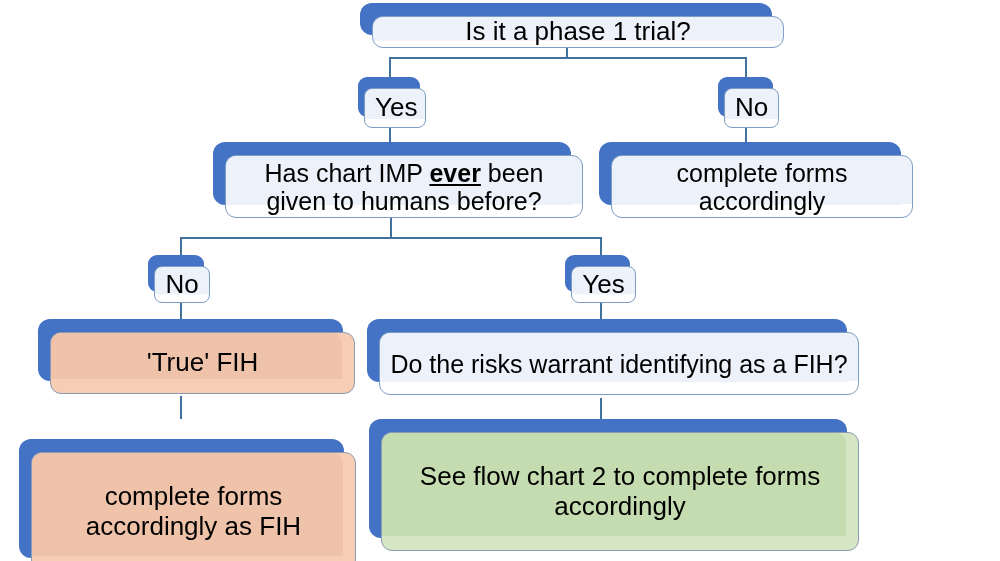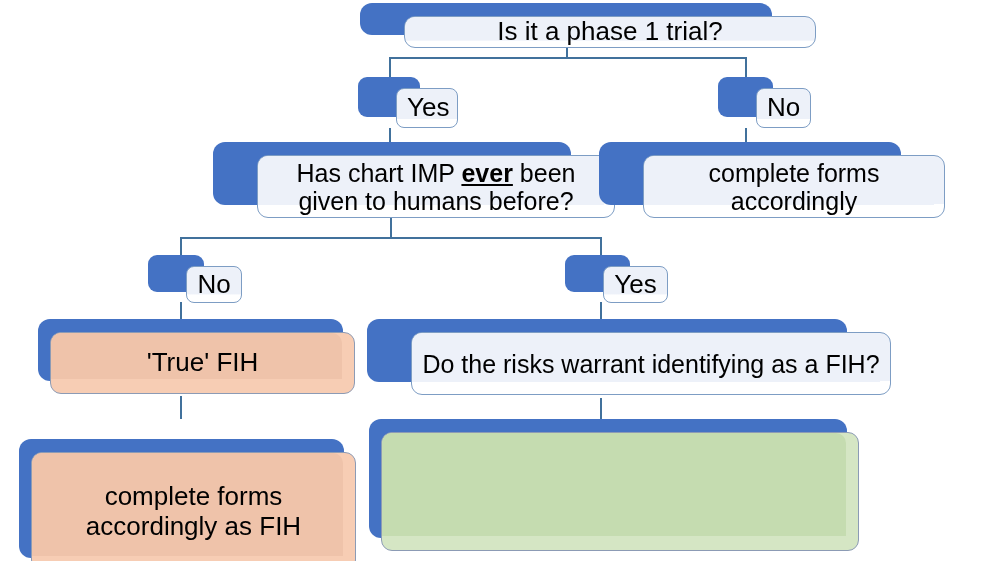--- a/index.html
+++ b/index.html
@@ -60,21 +60,20 @@
   .node.pill .face {
     left: 6px;
     top: 11px;
     border-radius: 8px;
   }
 
   
   .face.blue {
     background: linear-gradient(to bottom, #EDF1F9 0%, #EDF1F9 78%, #FFFFFF 79%, #FFFFFF 100%);
     border: 1px solid #7D9DC4;
-    margin-left: 32px;
   }
   .face.blue .inner {
     position: absolute;
     left: 0; right: 10px;
     top: 0; bottom: 12px;
     background: #EDF1F9;
     border-radius: 10px 10px 0 0;
   }
   .face .txt {
     position: relative;
@@ -228,16 +227,17 @@
     <div class="face peach fs-26">
       <div class="inner"></div>
       <div class="txt">complete forms accordingly as FIH</div>
     </div>
   </div>
 
   <div class="node" style="left:369px; top:419px; width:478px; height:119px;">
     <div class="shadow"></div>
     <div class="face green fs-26">
       <div class="inner"></div>
+      <div class="txt">See flow chart 2 to complete forms accordingly</div>
     </div>
   </div>
 
 </div>
 
 </body></html>

